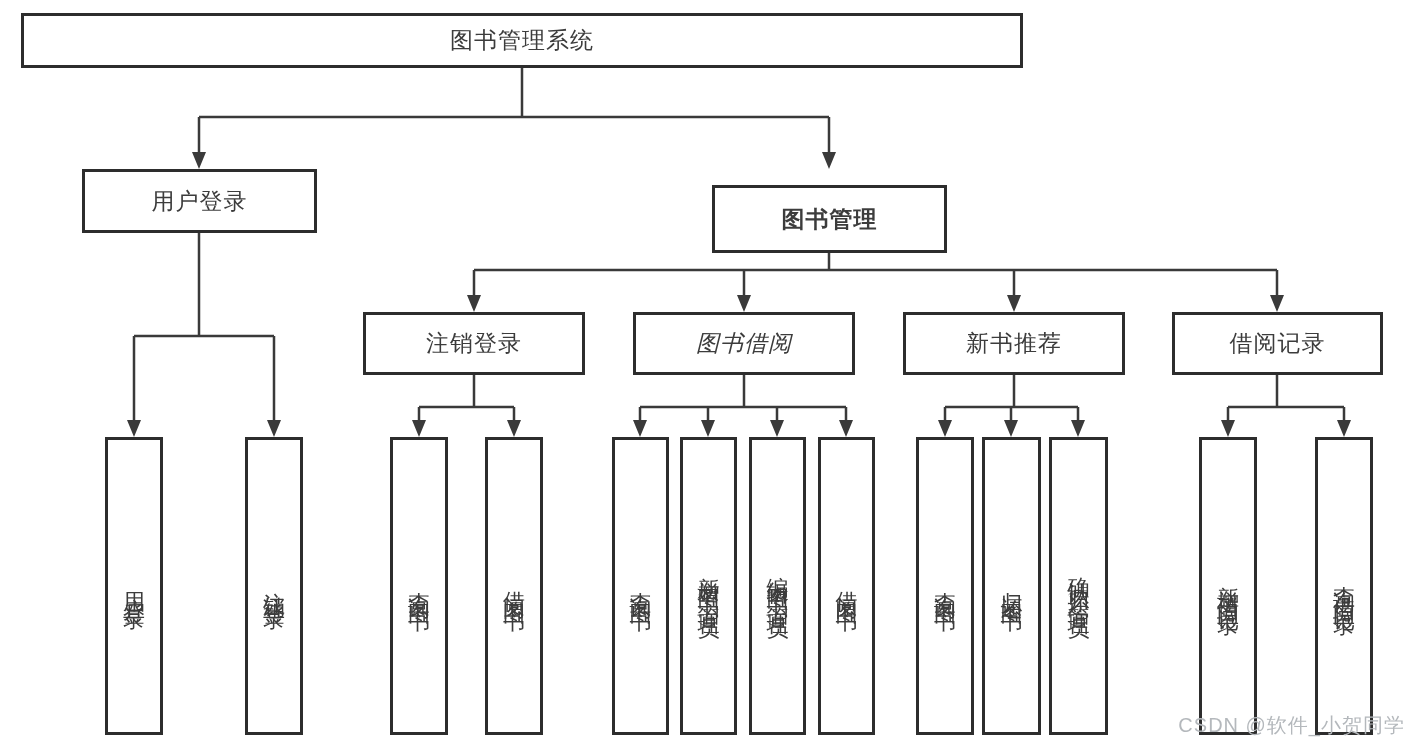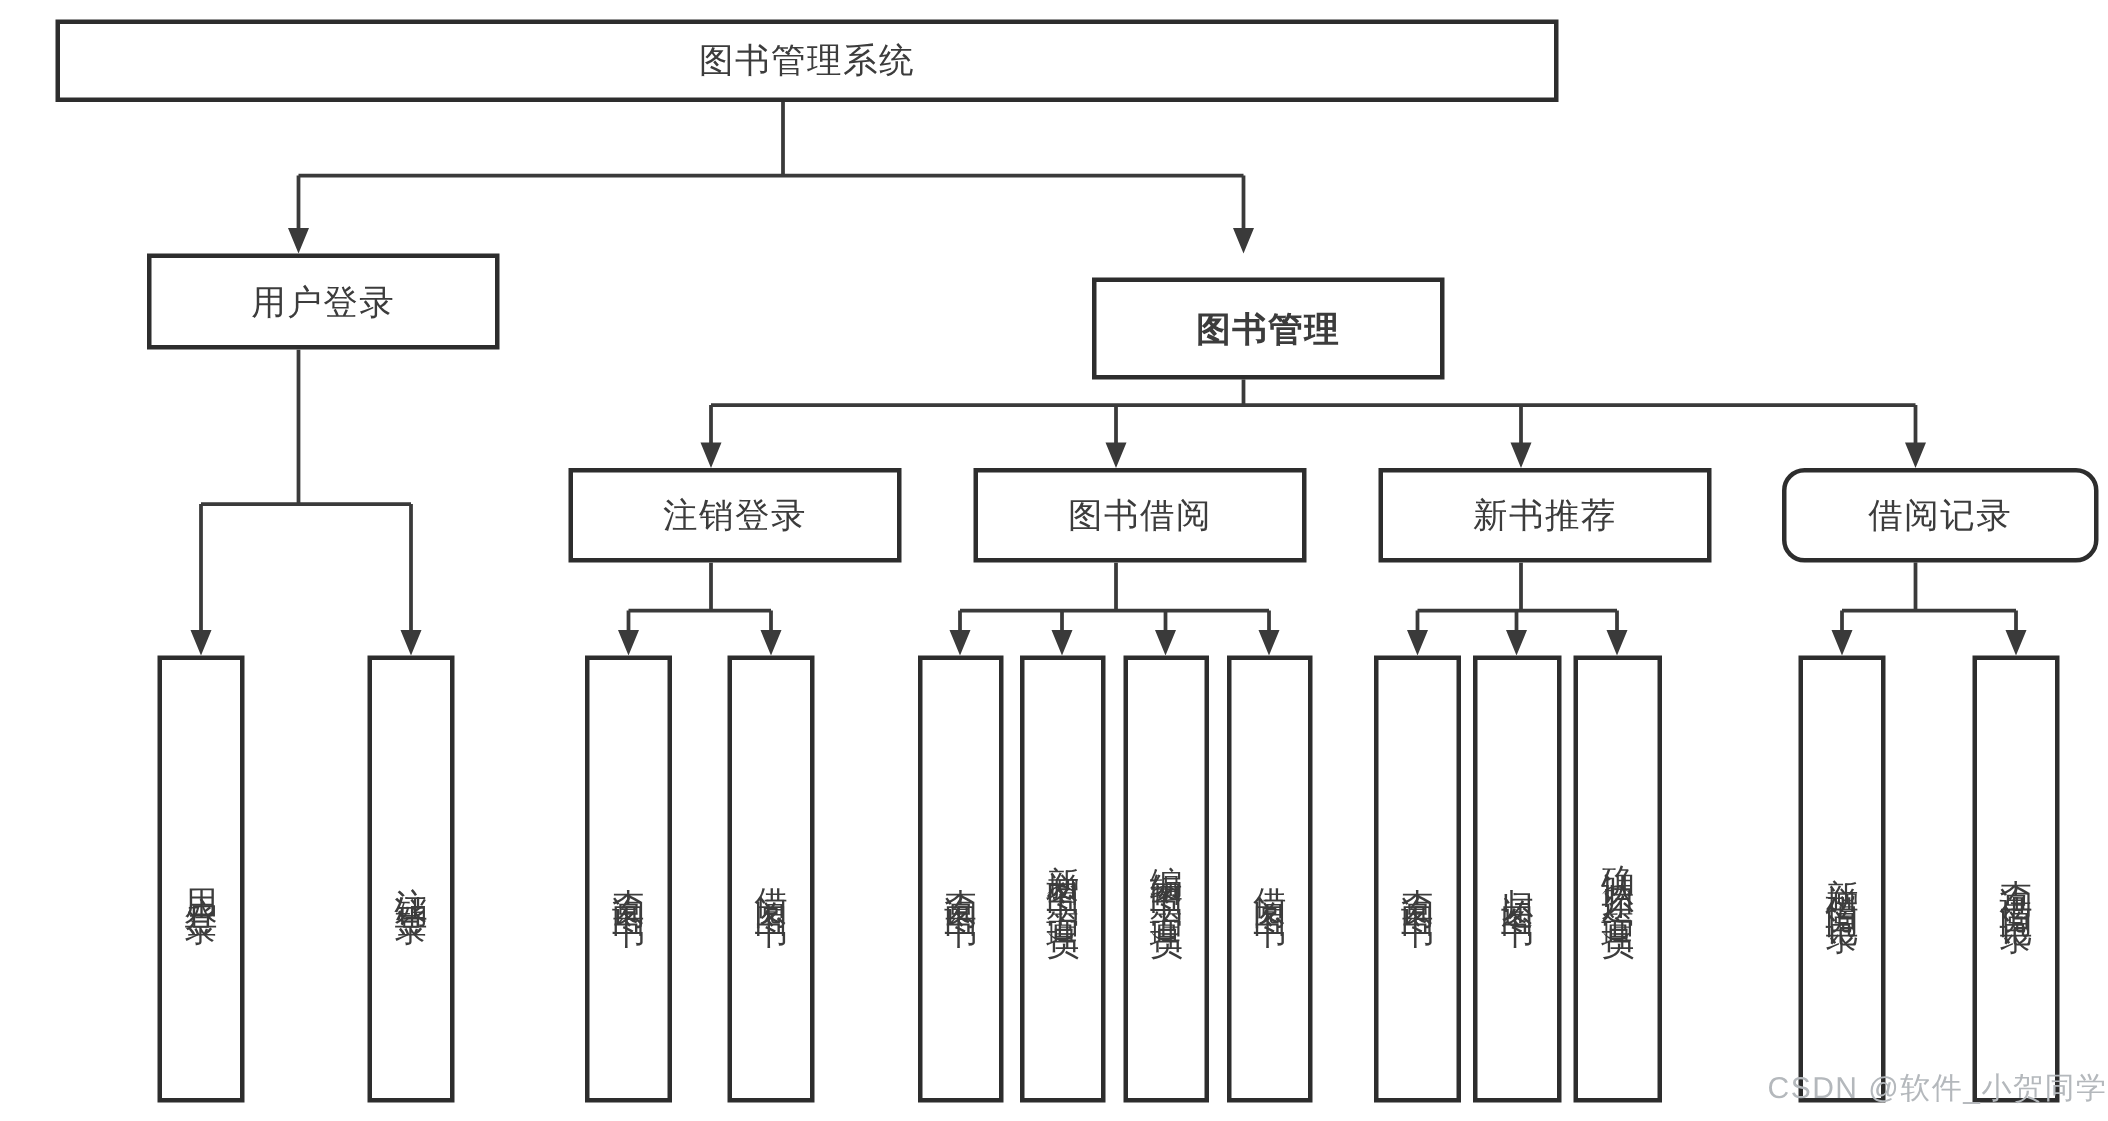--- a/index.html
+++ b/index.html
@@ -6,35 +6,35 @@
   #stage{
     position:relative;width:1405px;height:747px;background:#ffffff;
     font-family:"Liberation Sans","DejaVu Sans",sans-serif;overflow:hidden;
   }
   #connectors{position:absolute;left:0;top:0;z-index:1;}
   .node{
     position:absolute;box-sizing:border-box;background:#ffffff;
     border:3px solid #2d2d2d;color:#3c3c3c;z-index:2;
     display:flex;align-items:center;justify-content:center;
   }
-  .h-node{font-size:23px;letter-spacing:1px;margin-left:16px;}
+  .h-node{font-size:23px;letter-spacing:1px;}
   .v-node span{
     writing-mode:vertical-rl;text-orientation:mixed;
     font-size:22px;line-height:1;letter-spacing:6px;white-space:nowrap;
   }
   
   #n-root{left:21px;top:13px;width:1002px;height:55px;}
   
   #n-user-login-group{left:82px;top:169px;width:235px;height:64px;}
   #n-book-mgmt-group{left:712px;top:185px;width:235px;height:68px;font-weight:bold;}
   
   #n-new-book-rec{left:363px;top:312px;width:222px;height:63px;}
-  #n-book-borrow{left:633px;top:312px;width:222px;height:63px;}
+  #n-book-borrow{left:633px;top:312px;width:222px;height:63px;font-style:italic;}
   #n-current-borrow{left:903px;top:312px;width:222px;height:63px;}
-  #n-borrow-records{left:1172px;top:312px;width:211px;height:63px;border-radius:15px;}
+  #n-borrow-records{left:1172px;top:312px;width:211px;height:63px;}
   
   .leaf{top:437px;height:298px;}
   #n-leaf-user-login{left:105px;width:58px;}
   #n-leaf-logout{left:245px;width:58px;}
   #n-leaf-rec-query{left:390px;width:58px;}
   #n-leaf-rec-borrow{left:485px;width:58px;}
   #n-leaf-bb-query{left:612px;width:57px;}
   #n-leaf-bb-add{left:680px;width:57px;}
   #n-leaf-bb-edit{left:749px;width:57px;}
   #n-leaf-bb-borrow{left:818px;width:57px;}

